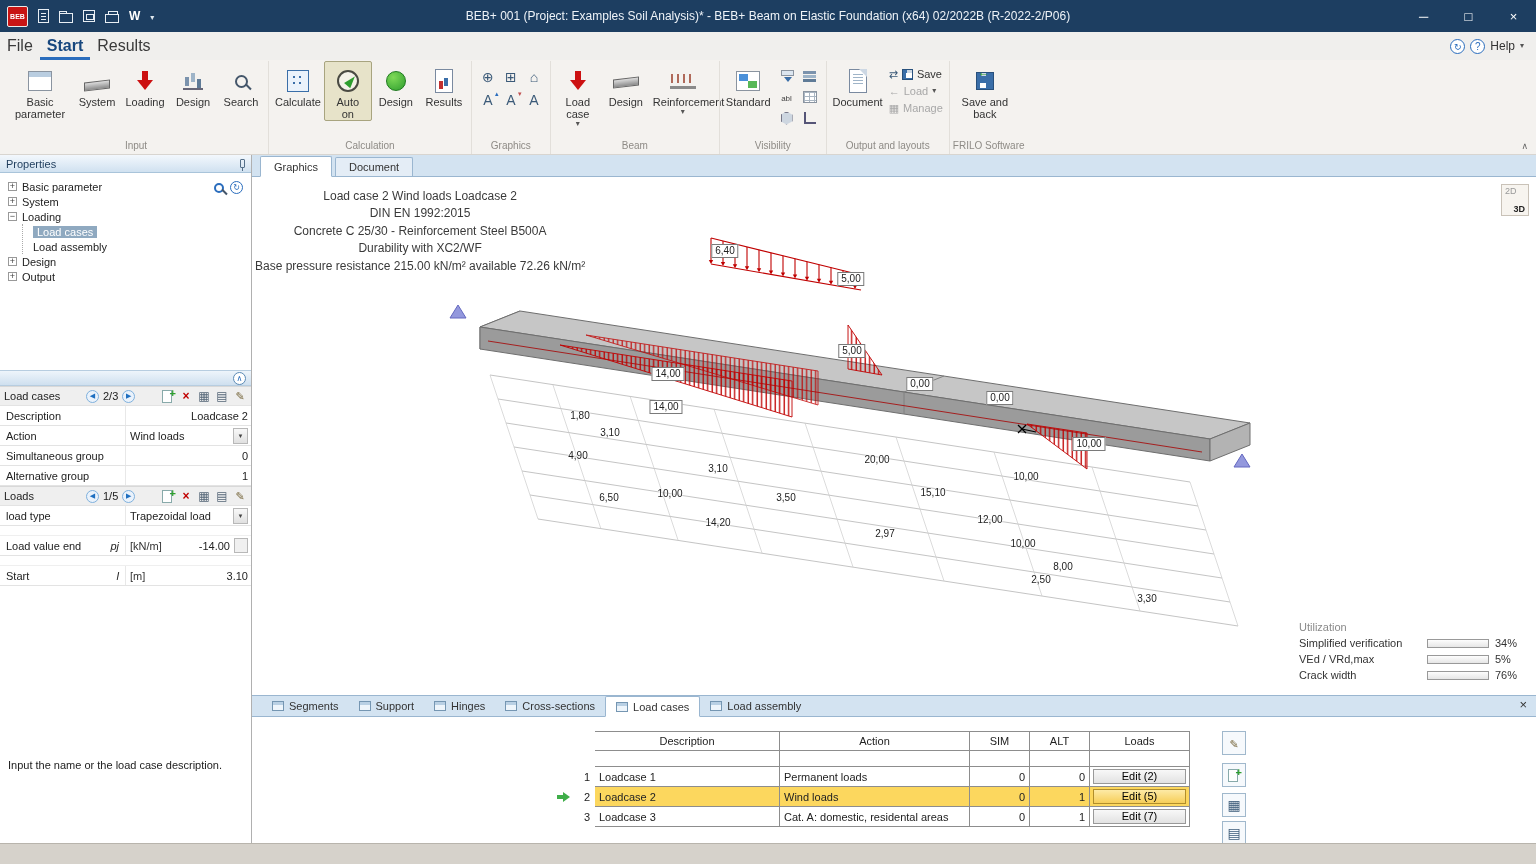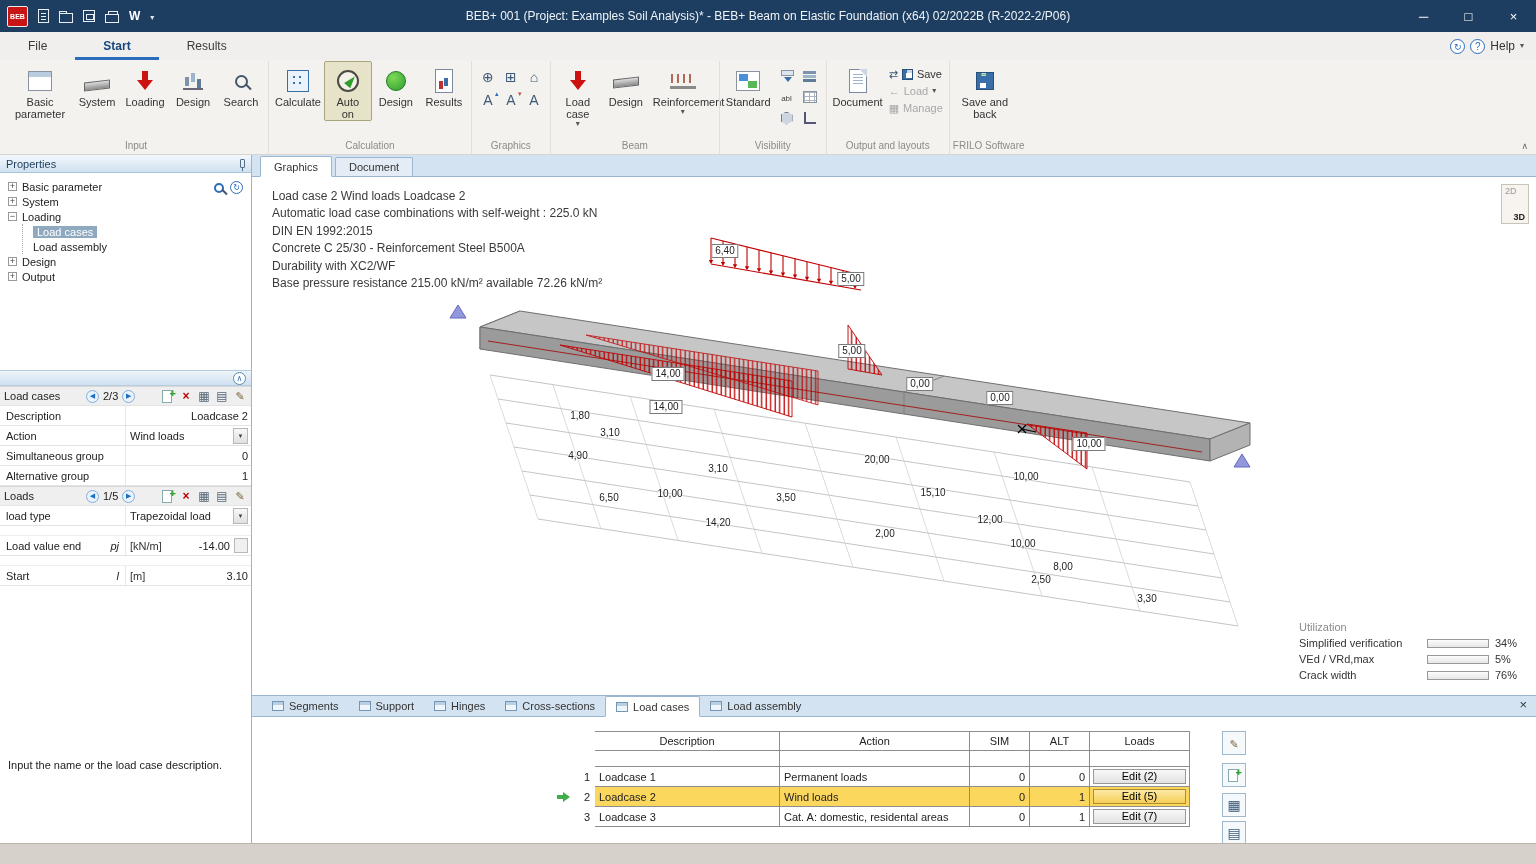--- a/index.html
+++ b/index.html
@@ -20,21 +20,21 @@
 .qi-folder::before{content:"";position:absolute;top:-3px;left:-1px;width:6px;height:2px;border:1px solid #e8eef4;border-bottom:none;}
 .qi-floppy{width:12px;height:12px;border:1px solid #e8eef4;}
 .qi-floppy::after{content:"";position:absolute;left:2px;bottom:1px;width:6px;height:4px;border:1px solid #e8eef4;}
 .qi-printer{width:14px;height:9px;border:1px solid #e8eef4;margin-top:4px;}
 .qi-printer::before{content:"";position:absolute;left:2px;top:-4px;width:8px;height:3px;border:1px solid #e8eef4;border-bottom:none;}
 .qi-w{font-size:12px;font-weight:bold;}
 .chv::after{content:"▾";font-size:8px;color:#dfe8f0;}
 
 
 .menubar{position:absolute;top:32px;left:0;right:0;height:28px;background:#f0efed;display:flex;align-items:stretch;}
-.mitem{padding:0 28px;font-size:12px;color:#3a3a3a;display:flex;align-items:center;}
+.mitem{padding:0 7px;font-size:16px;color:#3a3a3a;display:flex;align-items:center;}
 .mitem.active{color:#17477e;font-weight:bold;box-shadow:inset 0 -3px 0 #2a6dbd;}
 .menu-right{margin-left:auto;display:flex;align-items:center;gap:5px;padding-right:12px;font-size:12px;color:#333;}
 .circ{width:15px;height:15px;border-radius:50%;border:1px solid #2a6dbd;color:#2a6dbd;font-size:10px;line-height:13px;text-align:center;background:#fff;}
 
 
 .ribbon{position:absolute;top:60px;left:0;right:0;height:95px;background:#f4f2ef;display:flex;padding:1px 4px 0;border-bottom:1px solid #d8d5d0;}
 .rgroup{display:flex;flex-direction:column;padding:0 3px;}
 .rgroup+.rgroup{border-left:1px solid #e2dfda;}
 .rbody{flex:1;display:flex;align-items:flex-start;}
 .rlabel{height:15px;font-size:10px;color:#8e8b86;text-align:center;line-height:14px;}
@@ -152,22 +152,22 @@
 .unit{color:#333;}
 .pspacer{height:10px;border-bottom:1px solid #efefef;}
 .lp-hint{position:absolute;bottom:72px;left:8px;right:6px;font-size:11px;color:#222;}
 
 
 .main{flex:1;display:flex;flex-direction:column;background:#fff;min-width:0;}
 .doc-tabs{height:22px;background:#d3e3f1;display:flex;align-items:flex-end;padding-left:8px;border-bottom:1px solid #9ab6d0;}
 .dtab{height:19px;padding:0 13px;font-size:11px;display:flex;align-items:center;border:1px solid #9ab6d0;border-bottom:none;margin-right:3px;background:#e4edf6;color:#333;border-radius:2px 2px 0 0;}
 .dtab.active{background:#fff;height:21px;margin-bottom:-1px;border-bottom:1px solid #fff;}
 .canvas{position:relative;flex:1;background:#fff;overflow:hidden;}
-.info-lines{position:absolute;top:11px;left:20px;font-size:12px;color:#3a3a3a;line-height:17.4px;z-index:3;}
-.view-toggle{position:absolute;top:7px;right:7px;width:28px;height:40px;background:#f7f4ef;border:1px solid #c9c2b8;z-index:3;}
+.info-lines{position:absolute;top:11px;left:3px;font-size:12px;color:#3a3a3a;line-height:17.4px;z-index:3;text-align:center;}
+.view-toggle{position:absolute;top:7px;right:7px;width:28px;height:32px;background:#f7f4ef;border:1px solid #c9c2b8;z-index:3;}
 .vt2d{position:absolute;top:1px;left:3px;font-size:9px;color:#999;}
 .vt3d{position:absolute;bottom:1px;right:3px;font-size:9px;color:#222;font-weight:bold;}
 .scene{position:absolute;left:0;top:0;width:1284px;height:518px;}
 .label-layer{position:absolute;inset:0;pointer-events:none;z-index:2;}
 .val-box{position:absolute;transform:translate(-50%,-50%);background:#fff;border:1px solid #7a7a7a;font-size:10px;line-height:12px;padding:0 3px;color:#222;white-space:nowrap;}
 .dim-lbl{position:absolute;transform:translate(-50%,-50%);font-size:10px;color:#222;white-space:nowrap;text-shadow:0 0 2px #fff,0 0 2px #fff,0 0 2px #fff;}
 .utilization{position:absolute;right:13px;bottom:12px;width:224px;font-size:11px;z-index:3;}
 .util-title{color:#8a8a8a;margin-bottom:2px;}
 .util-row{display:flex;align-items:center;height:16px;justify-content:center;}
 .util-label{flex:1;color:#333;}
@@ -537,21 +537,20 @@
 
     <div class="main">
       <div class="doc-tabs">
         <div class="dtab active">Graphics</div>
         <div class="dtab">Document</div>
       </div>
 
       <div class="canvas">
         <div class="info-lines">
           <div>Load case 2 Wind loads Loadcase 2</div>
-          <div>Automatic load case combinations with self-weight : 225.0 kN</div>
           <div>DIN EN 1992:2015</div>
           <div>Concrete C 25/30 - Reinforcement Steel B500A</div>
           <div>Durability with XC2/WF</div>
           <div>Base pressure resistance 215.00 kN/m² available 72.26 kN/m²</div>
         </div>
         <div class="view-toggle">
           <span class="vt2d">2D</span>
           <span class="vt3d">3D</span>
         </div>
 
@@ -654,21 +653,21 @@
             <div class="val-box" style="left: 837px; top: 267px;">10,00</div>
             <div class="dim-lbl" style="left: 328px; top: 238px;">1,80</div>
             <div class="dim-lbl" style="left: 358px; top: 255px;">3,10</div>
             <div class="dim-lbl" style="left: 326px; top: 278px;">4,90</div>
             <div class="dim-lbl" style="left: 357px; top: 288px; margin-top: 32px;">6,50</div>
             <div class="dim-lbl" style="left: 466px; top: 291px;">3,10</div>
             <div class="dim-lbl" style="left: 418px; top: 316px;">10,00</div>
             <div class="dim-lbl" style="left: 534px; top: 320px;">3,50</div>
             <div class="dim-lbl" style="left: 466px; top: 345px;">14,20</div>
             <div class="dim-lbl" style="left: 625px; top: 282px;">20,00</div>
-            <div class="dim-lbl" style="left: 633px; top: 356px;">2,00</div>
+            <div class="dim-lbl" style="left: 633px; top: 356px;">2,97</div>
             <div class="dim-lbl" style="left: 681px; top: 315px;">15,10</div>
             <div class="dim-lbl" style="left: 738px; top: 342px;">12,00</div>
             <div class="dim-lbl" style="left: 774px; top: 299px;">10,00</div>
             <div class="dim-lbl" style="left: 771px; top: 366px;">10,00</div>
             <div class="dim-lbl" style="left: 811px; top: 389px;">8,00</div>
             <div class="dim-lbl" style="left: 789px; top: 402px;">2,50</div>
             <div class="dim-lbl" style="left: 895px; top: 421px;">3,30</div>
           </div>
 
         <div class="utilization">

